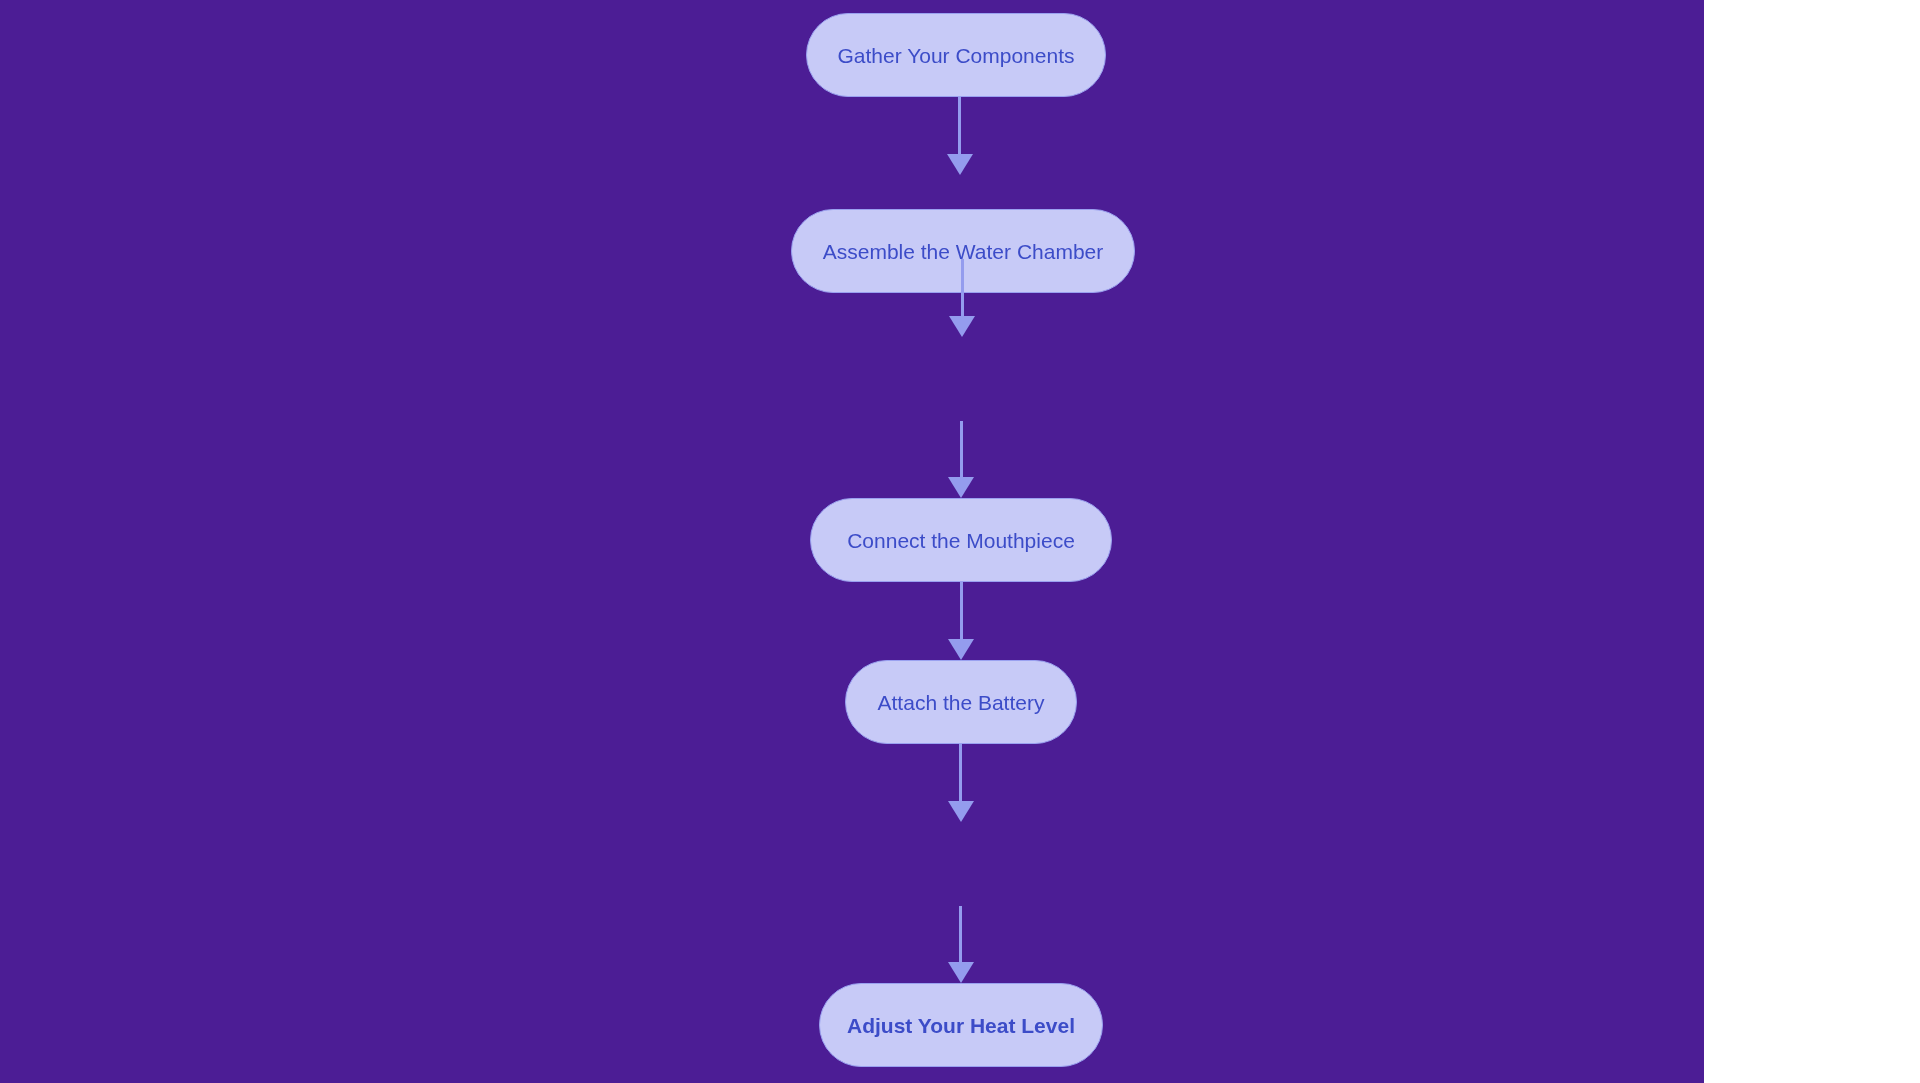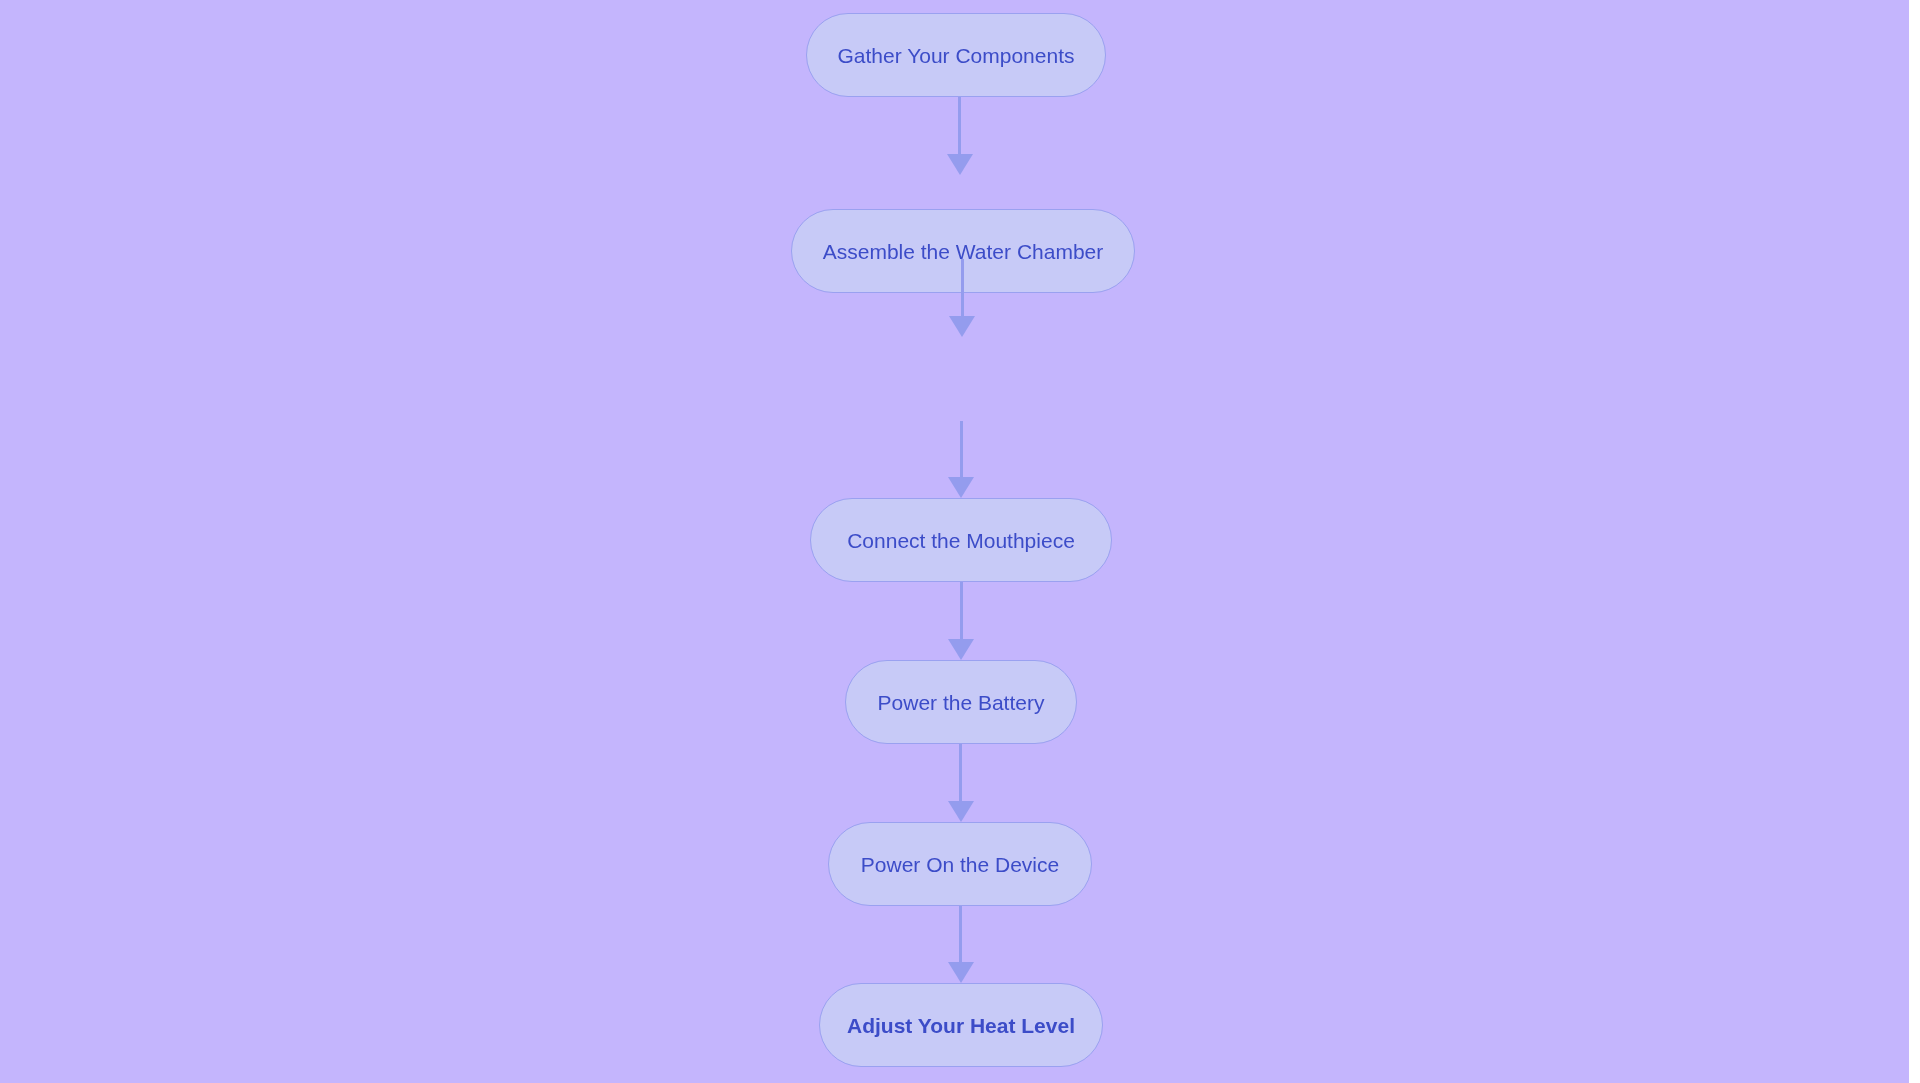--- a/index.html
+++ b/index.html
@@ -42,35 +42,32 @@
     width: 0;
     height: 0;
     border-left: 13px solid transparent;
     border-right: 13px solid transparent;
     border-top: 21px solid var(--arrow-color, #949cee);
   }
 </style>
 </head>
 <body>
 
-<div id="canvas" style="background: #c4b5fd; width: 1909px; height: 1083px;">
+<div id="canvas" style="background: #4c1d95; width: 1704px; height: 1083px;">
     <div class="flow-node" style="left: 806px; top: 13px; width: 300px; height: 84px;">
       <span class="flow-node-label">Gather Your Components</span>
     </div>
     <div class="flow-node" style="left: 791px; top: 175px; width: 344px; height: 84px; margin-top: 34px;">
       <span class="flow-node-label">Assemble the Water Chamber</span>
     </div>
     <div class="flow-node" style="left: 810px; top: 498px; width: 302px; height: 84px;">
       <span class="flow-node-label">Connect the Mouthpiece</span>
     </div>
     <div class="flow-node" style="left: 845px; top: 660px; width: 232px; height: 84px;">
-      <span class="flow-node-label">Power the Battery</span>
-    </div>
-    <div class="flow-node" style="left: 828px; top: 822px; width: 264px; height: 84px;">
-      <span class="flow-node-label">Power On the Device</span>
+      <span class="flow-node-label">Attach the Battery</span>
     </div>
     <div class="flow-node" style="left: 819px; top: 983px; width: 284px; height: 84px; font-weight: bold;">
       <span class="flow-node-label">Adjust Your Heat Level</span>
     </div>
     <div class="connector-line" style="left: 958px; top: 97px; height: 61px;"></div>
     <div class="arrowhead-icon" style="left: 946.5px; top: 154px;"></div>
     <div class="connector-line" style="left: 960.5px; top: 259px; height: 61px;"></div>
     <div class="arrowhead-icon" style="left: 949px; top: 316px;"></div>
     <div class="connector-line" style="left: 959.5px; top: 421px; height: 60px;"></div>
     <div class="arrowhead-icon" style="left: 948px; top: 477px;"></div>

